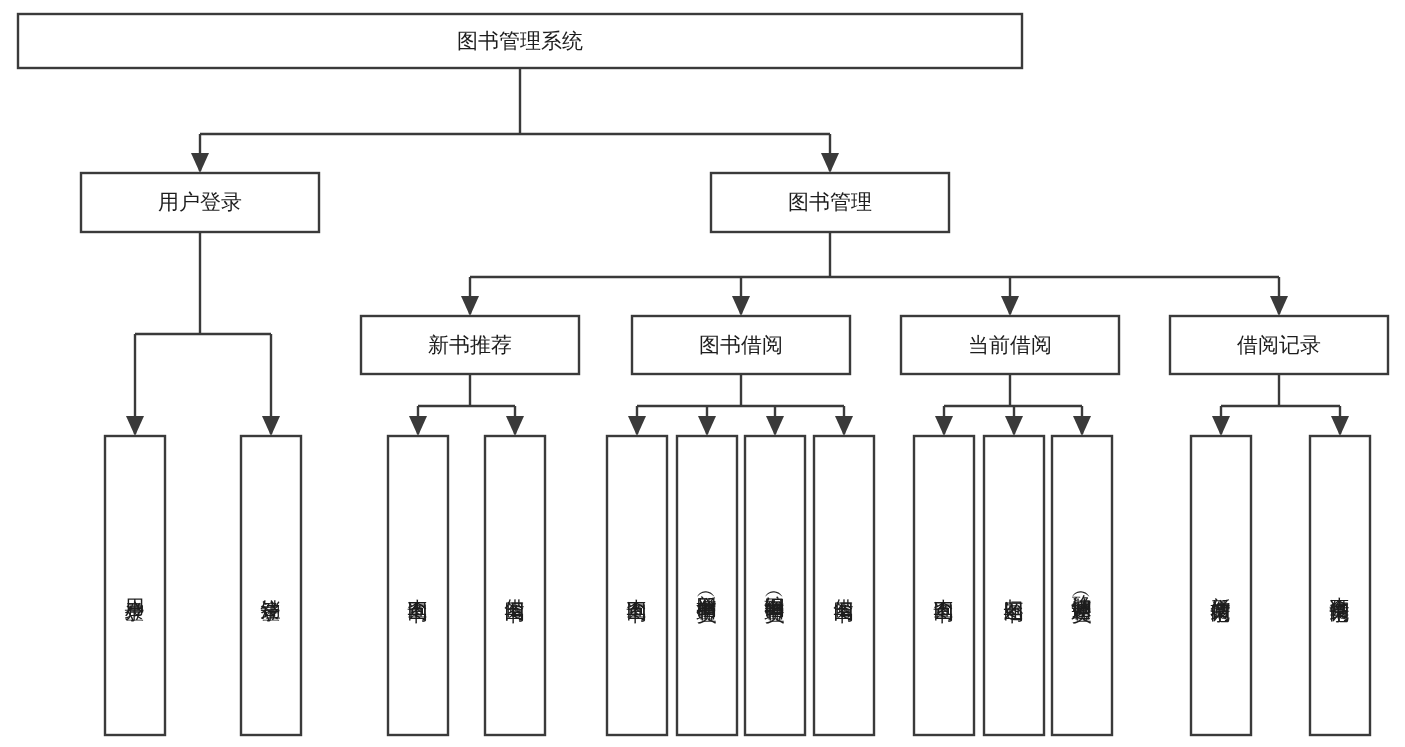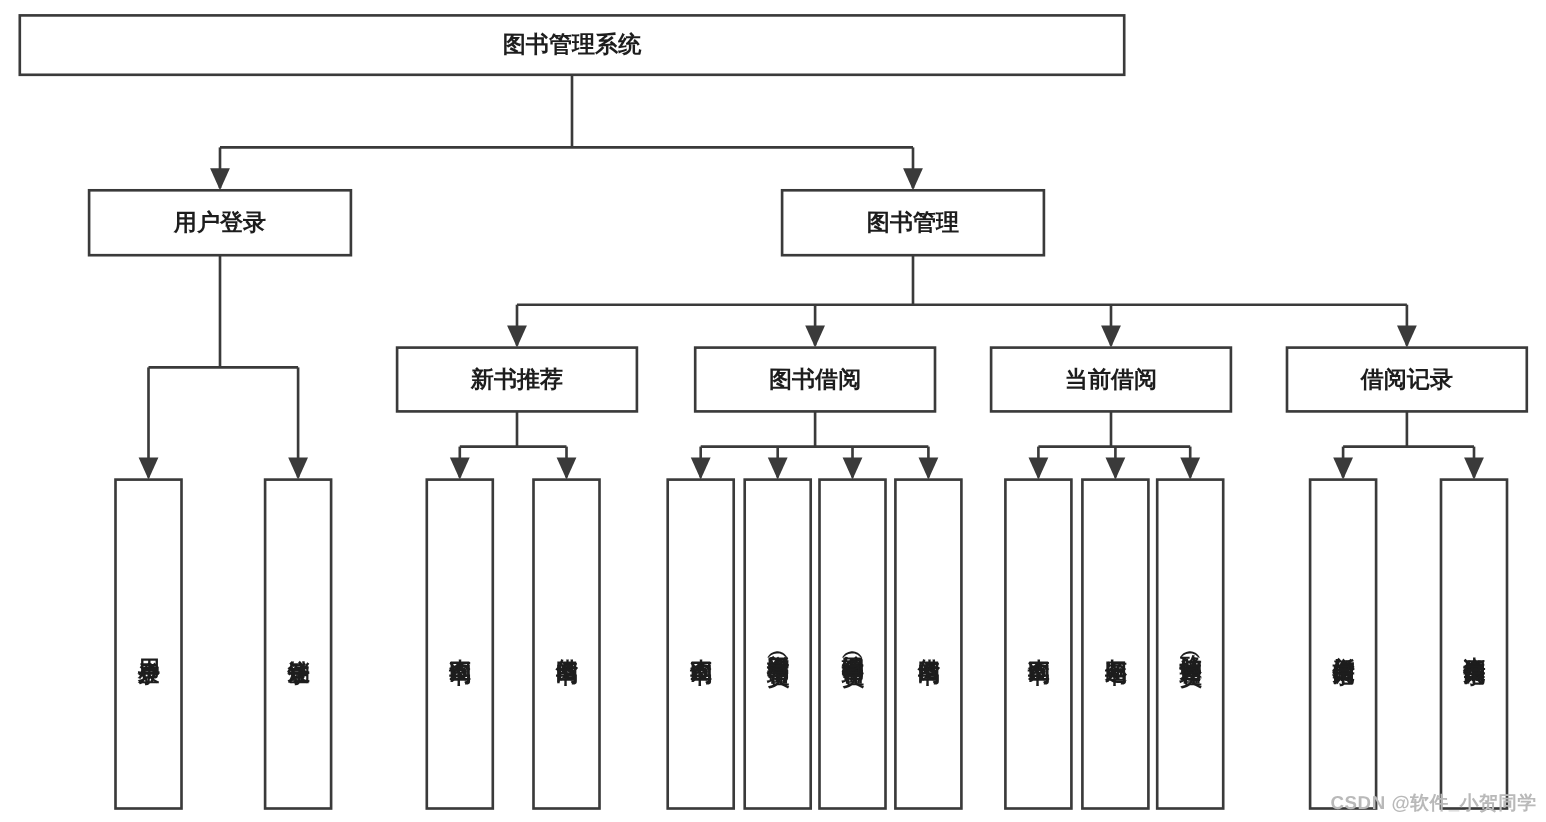--- a/index.html
+++ b/index.html
@@ -10,21 +10,20 @@
   }
   body {
     font-family: "Liberation Sans", "DejaVu Sans", sans-serif;
   }
   #diagram-root {
     position: relative;
     width: 1405px;
     height: 747px;
     background: #ffffff;
     overflow: hidden;
-    font-weight: bold;
   }
   svg#flow-svg {
     position: absolute;
     left: 0;
     top: 0;
     width: 1405px;
     height: 747px;
     display: block;
   }
   .node-box {
@@ -213,15 +212,14 @@
         <div class="vlabel-inner">确认归还（管理员）</div>
       </div>
       <div class="leaf-label" style="left: 1191px; top: 436px; width: 60px; height: 299px;">
         <div class="vlabel-inner">新增借阅记录</div>
       </div>
       <div class="leaf-label" style="left: 1310px; top: 436px; width: 60px; height: 299px;">
         <div class="vlabel-inner">查询借阅记录</div>
       </div>
     </div>
 
-  <div class="watermark">CSDN @软件_小贺同学</div>
 
 </div>
 
 </body></html>

